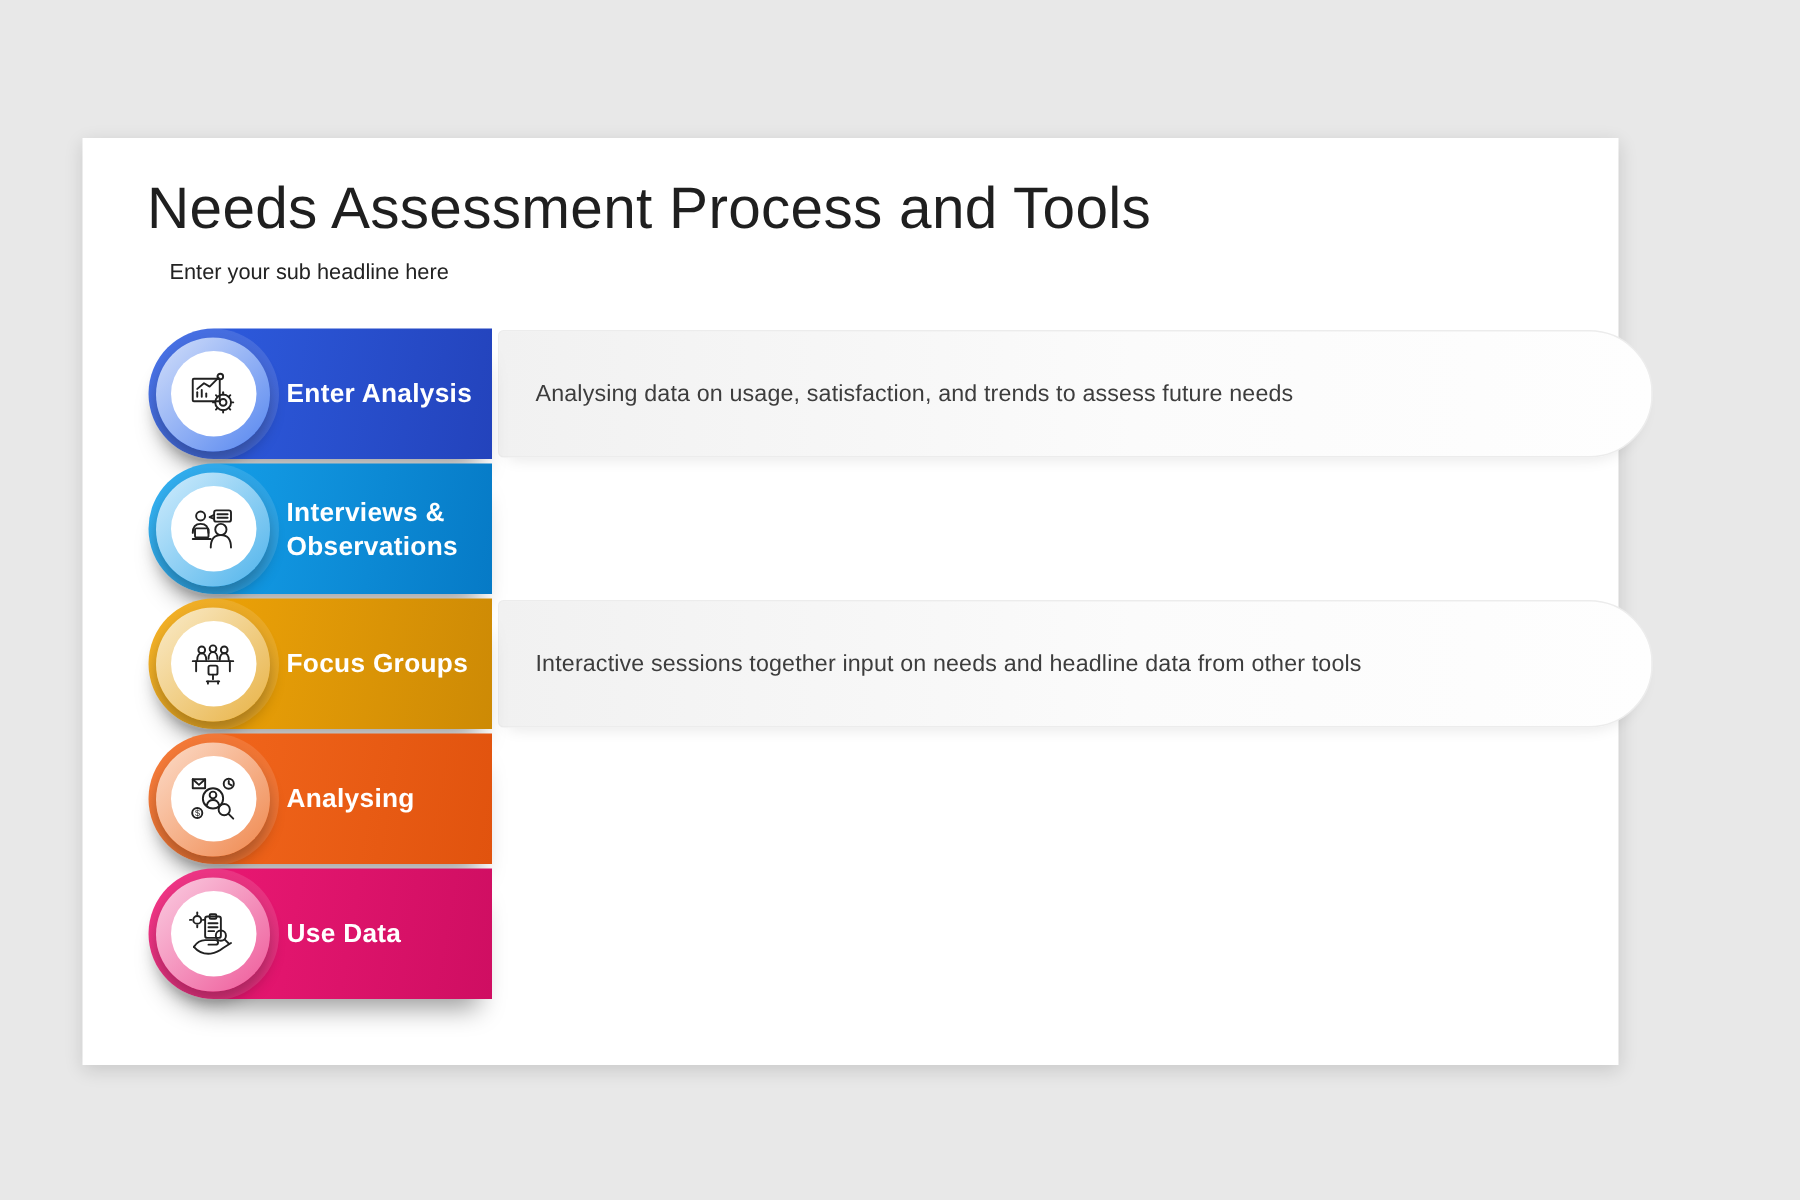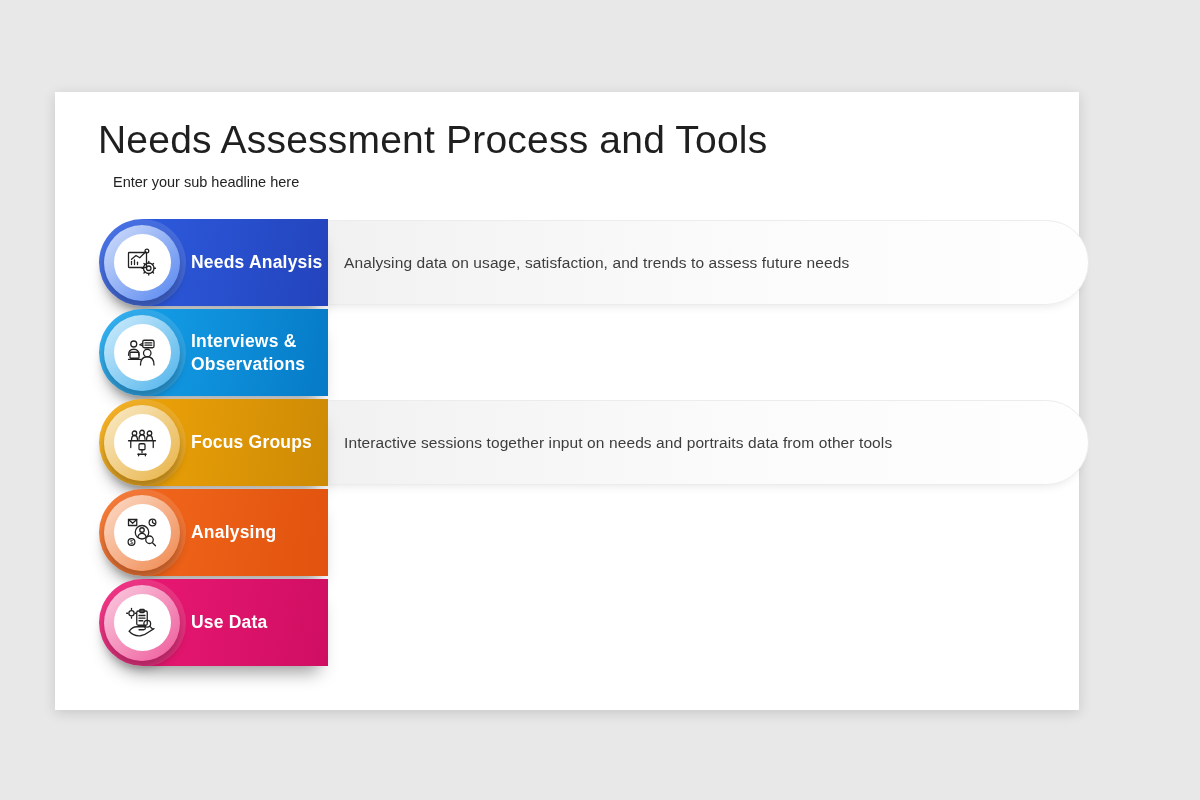--- a/index.html
+++ b/index.html
@@ -21,21 +21,21 @@
     font-size:39px; font-weight:500; color:#1f1f1f;
     letter-spacing:0.2px;
   }
   .subtitle {
     position:absolute; left:43px; top:82px;
     font-size:14.5px; font-weight:400; color:#232323;margin-left:15px;
   }
   .rows { position:absolute; left:0; top:127px; width:100%; }
   .row { position:relative; height:87px; margin-bottom:3px; }
   .capsule {
-    position:absolute; left:264px; top:1px;
+    position:absolute; left:277px; top:1px;
     width:770px; height:85px;
     background:linear-gradient(90deg,#f1f1f1 0%,#fbfbfb 55%,#fefefe 100%);
     border:1px solid #ececec;
     border-radius:4px 46px 46px 4px;
     box-shadow:0 8px 10px -7px rgba(0,0,0,0.10);
     display:flex; align-items:center;
     padding-left:24px; padding-right:50px;
   }
   .desc {
     font-size:15.5px; color:#3d3d3d; letter-spacing:0.1px;
@@ -101,21 +101,21 @@
                 <line x1="33" y1="38" x2="33" y2="40"></line>
                   <line x1="33" y1="24" x2="33" y2="22"></line>
                 <line x1="37.9" y1="35.9" x2="39.4" y2="37.4"></line>
                   <line x1="28.1" y1="26.1" x2="26.6" y2="24.6"></line>
                 <line x1="28.1" y1="35.9" x2="26.6" y2="37.4"></line>
                   <line x1="37.9" y1="26.1" x2="39.4" y2="24.6"></line>
               </g>
             </svg>
           </div>
         </div>
-        <span class="label">Needs Analysis</span>
+        <span class="label">Enter Analysis</span>
       </div>
     </div>
 
     <div class="row" style="--c1: #17a5ee; --c2: #067ac6; --r1: #c4e7fb; --r2: #55b6ec;">
       <div class="pill">
         <div class="ring">
           <div class="disc">
             <svg width="36" height="36" viewBox="0 0 48 48">
               <g class="icon-stroke">
                 <circle cx="13" cy="12" r="4"></circle>
@@ -132,21 +132,21 @@
             </svg>
           </div>
         </div>
         <span class="label">Interviews &amp;
 Observations</span>
       </div>
     </div>
 
     <div class="row" style="--c1: #f2a608; --c2: #cd8a05; --r1: #f8e6bd; --r2: #e9b54b;">
       <div class="capsule">
-        <span class="desc">Interactive sessions together input on needs and portraits data from other tools</span>
+        <span class="desc">Interactive sessions together input on needs and headline data from other tools</span>
       </div>
       <div class="pill">
         <div class="ring">
           <div class="disc">
             <svg width="36" height="36" viewBox="0 0 48 48">
               <g class="icon-stroke">
                 <circle cx="14" cy="11" r="3"></circle>
                   <path d="M10,20 c0,-4 2,-6 4,-6 c2,0 4,2 4,6"></path>
                 <circle cx="24" cy="10" r="3"></circle>
                   <path d="M20,19 c0,-4 2,-6 4,-6 c2,0 4,2 4,6"></path>

